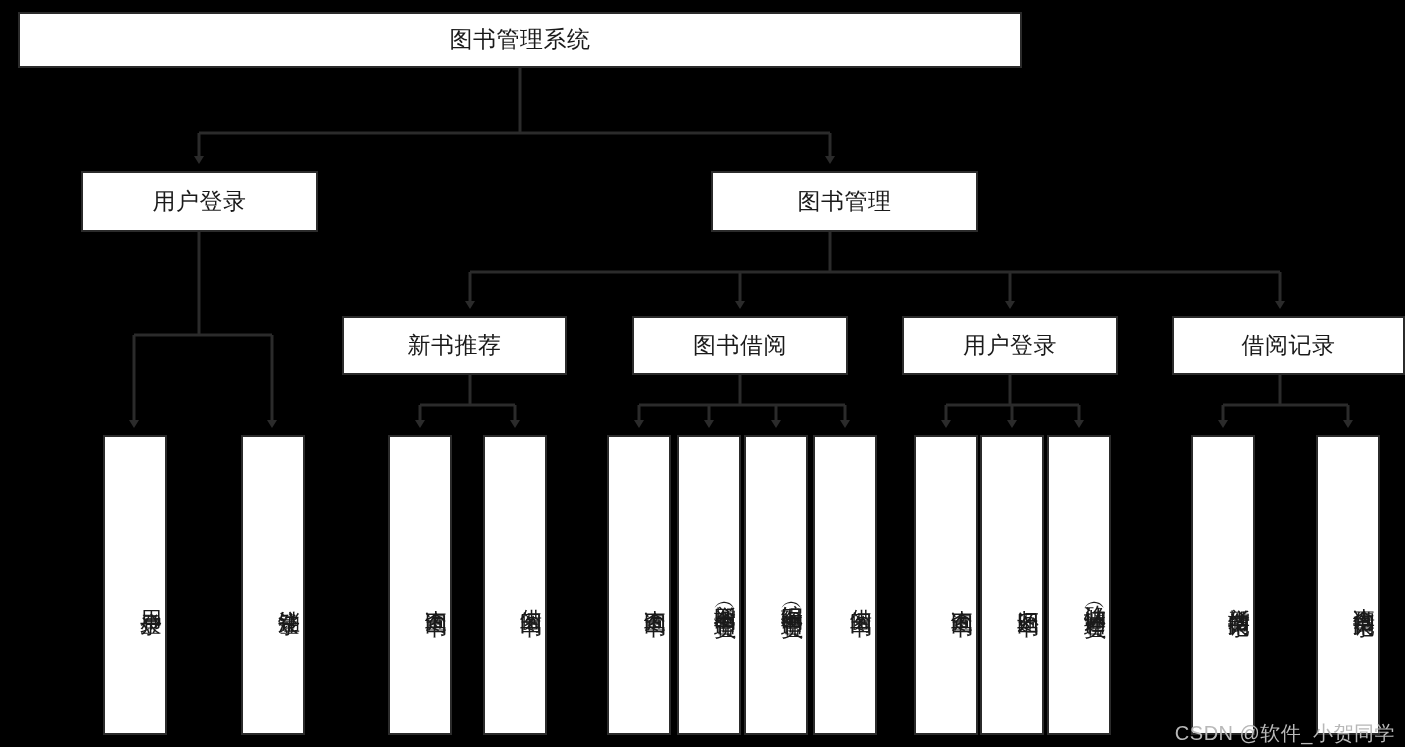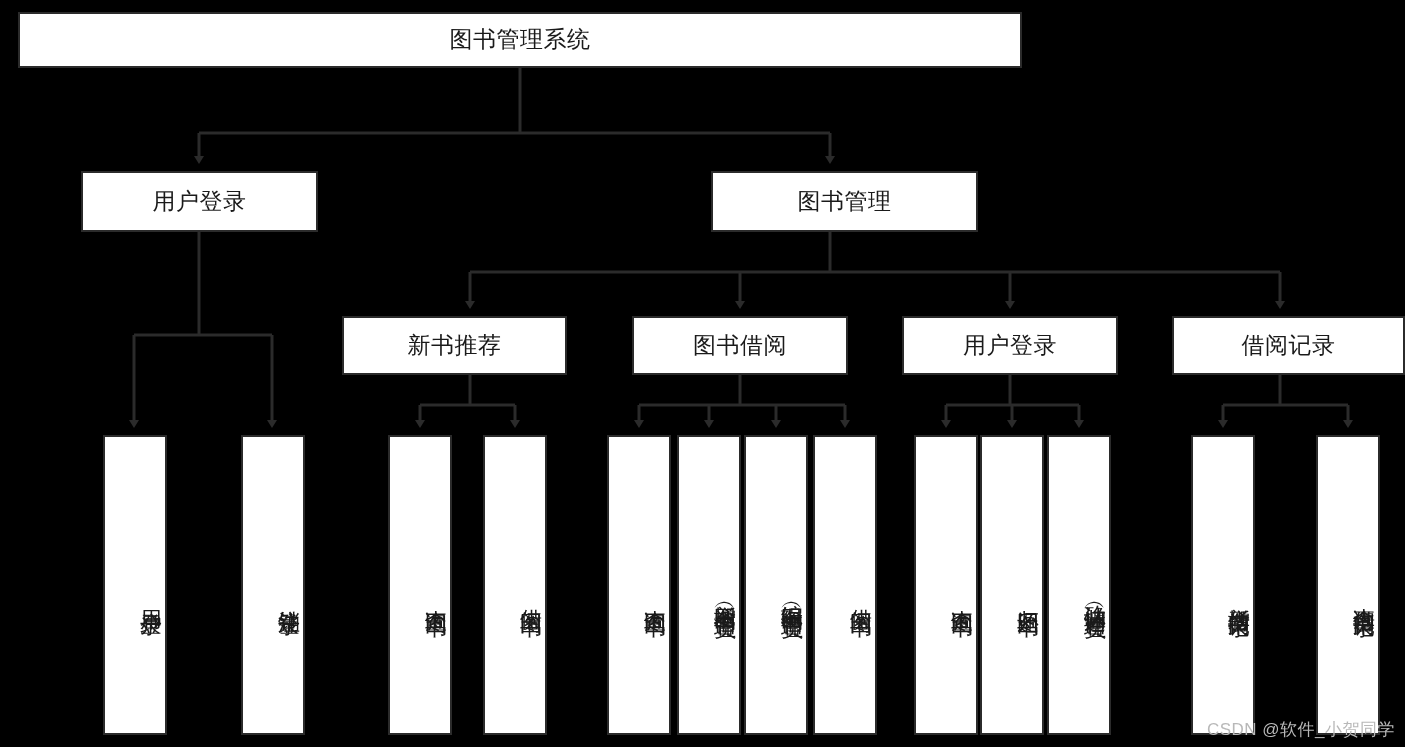--- a/index.html
+++ b/index.html
@@ -52,22 +52,22 @@
     padding-top: 22px;
   }
   .node.vert .vtext {
     writing-mode: vertical-rl;
     text-orientation: upright;
     white-space: nowrap;
   }
   .watermark {
     position: absolute;
     right: 10px;
-    bottom: 6px;
-    font-size: 17px;
+    bottom: 0;
+    font-size: 20px;
     color: #b8b8b8;
     letter-spacing: 0.5px;
     z-index: 5;
     white-space: nowrap;
   }
 </style>
 </head>
 <body>
 
 <div id="canvas">

